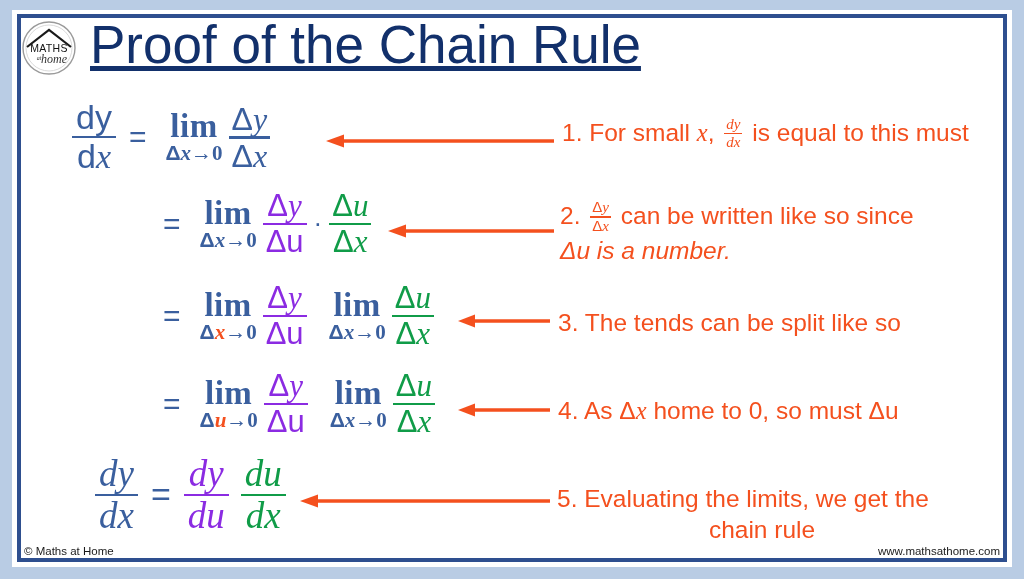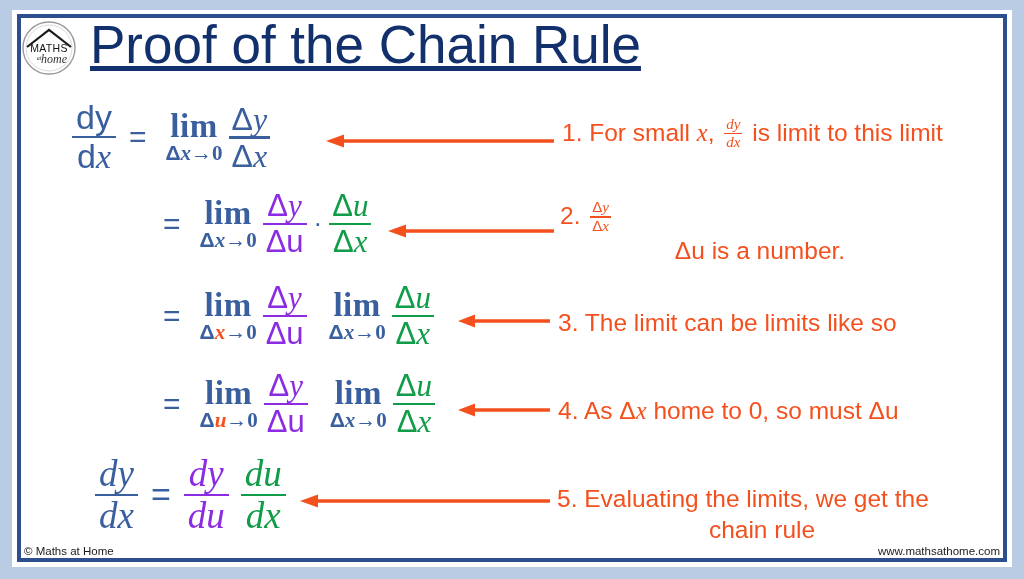--- a/index.html
+++ b/index.html
@@ -155,21 +155,21 @@
     position: relative;
     top: -1px;
     margin: 0 3px;
   }
   .note .sfrac .bar { width: 100%; height: 1.6px; background: currentColor; margin: 0.5px 0; }
   .note .sfrac .num, .note .sfrac .den { padding: 0 2px; }
 
   #note1 { left: 562px; top: 117px; }
   #note2 { left: 560px; top: 200px; width: 400px; white-space: normal; text-align: center; }
   #note2 .l1 { display: block; text-align: left; white-space: nowrap; }
-  #note2 .l2 { display: block; text-align: center; white-space: nowrap; }
+  #note2 .l2 { display: block; text-align: left; white-space: nowrap; font-style: italic; }
   #note3 { left: 558px; top: 307px; }
   #note4 { left: 558px; top: 395px; }
   #note5 { left: 557px; top: 483px; width: 410px; white-space: normal; }
   #note5 .l1 { display: block; text-align: left; white-space: nowrap; }
   #note5 .l2 { display: block; text-align: center; white-space: nowrap; }
 
   
   .footer {
     position: absolute;
     font-family: "Liberation Sans", sans-serif;
@@ -341,38 +341,39 @@
 
     <div id="note1" class="note">
       <span>1.</span>
       <span>For small</span>
       <span class="it">x</span><span>,</span>
       <span class="sfrac">
         <span class="num">dy</span>
         <span class="bar"></span>
         <span class="den">dx</span>
       </span>
-      <span>is limit to this limit</span>
+      <span>is equal to this must</span>
     </div>
 
     <div id="note2" class="note">
       <span class="l1">
         <span>2.</span>
         <span class="sfrac">
           <span class="num"><span class="upr" style="font-style:normal">Δ</span>y</span>
           <span class="bar"></span>
           <span class="den"><span class="upr" style="font-style:normal">Δ</span>x</span>
         </span>
+        <span>can be written like so since</span>
       </span>
       <span class="l2">Δu is a number.</span>
     </div>
 
     <div id="note3" class="note">
       <span>3.</span>
-      <span>The limit can be limits like so</span>
+      <span>The tends can be split like so</span>
     </div>
 
     <div id="note4" class="note">
       <span>4.</span>
       <span>As</span>
       <span>Δ</span><span class="it">x</span>
       <span>home to 0, so must Δu</span>
     </div>
 
     <div id="note5" class="note">

